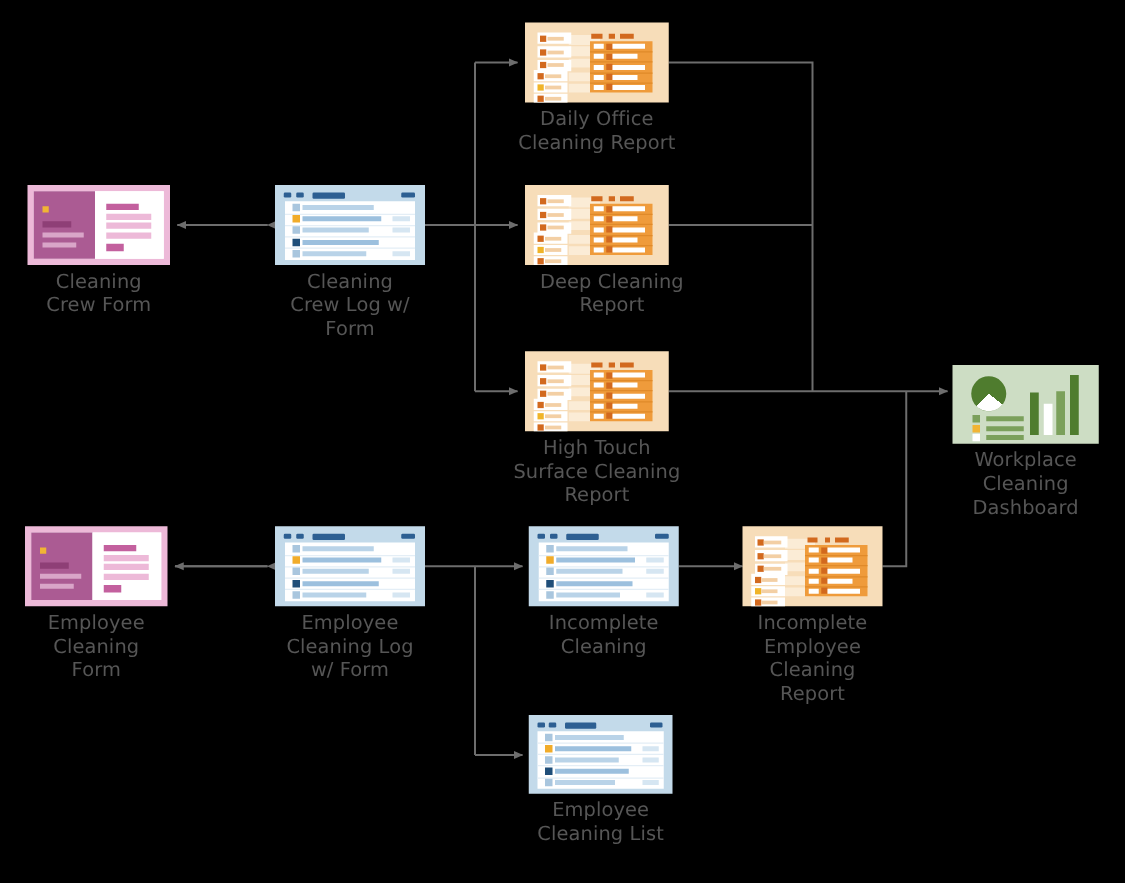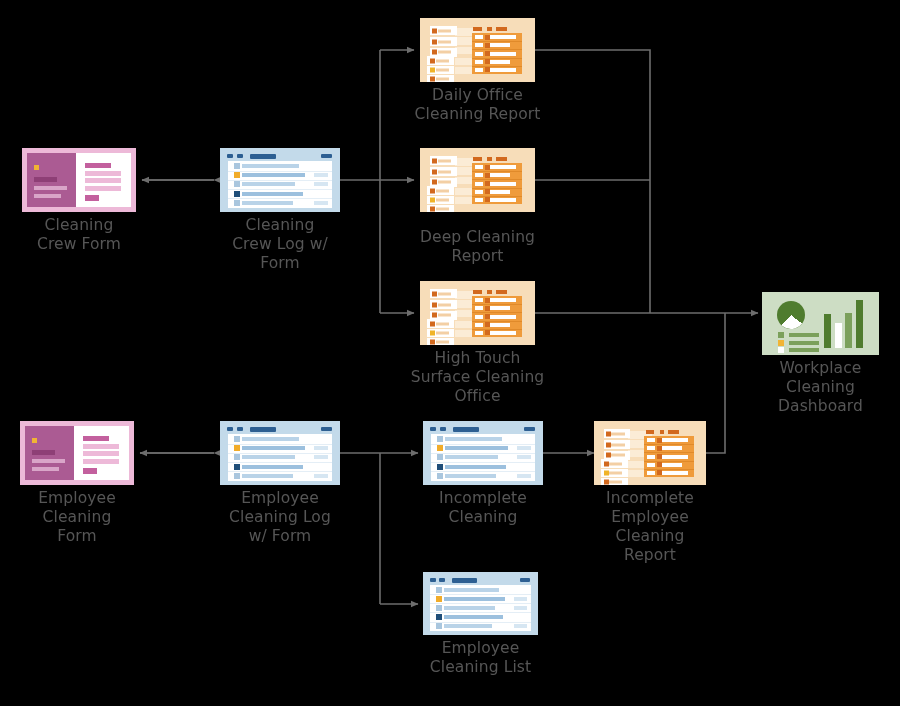--- a/index.html
+++ b/index.html
@@ -286,21 +286,21 @@
           <span class="sep" style="top: 60%;"></span>
           <span class="tdot" style="left: 26%; top: calc(70% - 2.5px);"></span>
           <span class="tcell" style="left: 6%; width: 16%; top: calc(70% - 2px);"></span>
           <span class="tcell" style="left: 36%; width: 40%; top: calc(70% - 2px);"></span>
           <span class="sep" style="top: 80%;"></span>
           <span class="tdot" style="left: 26%; top: calc(90% - 2.5px);"></span>
           <span class="tcell" style="left: 6%; width: 16%; top: calc(90% - 2px);"></span>
           <span class="tcell" style="left: 36%; width: 52%; top: calc(90% - 2px);"></span>
         </div>
       </div>
-    <div class="label" style="top:80px;width:190px;">Deep Cleaning
+    <div class="label" style="top:68px;width:190px;margin-left:12px;">Deep Cleaning
 Report</div>
   </div>
 
   <div class="node" style="left:420px;top:281px;">
     <div class="icon rep-icon report-art" style="width:115px;height:64px;">
         <span class="ray" style="left: 34.5px; top: 10.24px; width: 25.3px; height: 7.68px;"></span>
         <span class="ray" style="left: 34.5px; top: 19.2px; width: 25.3px; height: 7.68px;"></span>
         <span class="ray" style="left: 34.5px; top: 28.8px; width: 25.3px; height: 7.68px;"></span>
         <span class="ray" style="left: 34.5px; top: 39.68px; width: 25.3px; height: 7.68px;"></span>
         <span class="ray" style="left: 34.5px; top: 48.64px; width: 25.3px; height: 7.68px;"></span>
@@ -348,21 +348,21 @@
           <span class="tcell" style="left: 6%; width: 16%; top: calc(70% - 2px);"></span>
           <span class="tcell" style="left: 36%; width: 40%; top: calc(70% - 2px);"></span>
           <span class="sep" style="top: 80%;"></span>
           <span class="tdot" style="left: 26%; top: calc(90% - 2.5px);"></span>
           <span class="tcell" style="left: 6%; width: 16%; top: calc(90% - 2px);"></span>
           <span class="tcell" style="left: 36%; width: 52%; top: calc(90% - 2px);"></span>
         </div>
       </div>
     <div class="label" style="top:68px;width:200px;">High Touch
 Surface Cleaning
-Office</div>
+Report</div>
   </div>
 
   <div class="node" style="left:762px;top:292px;">
     <div class="icon dash-icon" style="width:117px;height:63px;">
       <div class="pie" style="left:13%;top:14%;width:28px;height:28px;">
           <span class="wedge"></span>
         </div>
       <span class="lgd" style="left:14%;top:64%;"></span>
       <span class="lg" style="left:23%;top:65.5%;width:26%;"></span>
       <span class="lgd y" style="left:14%;top:76%;"></span>

